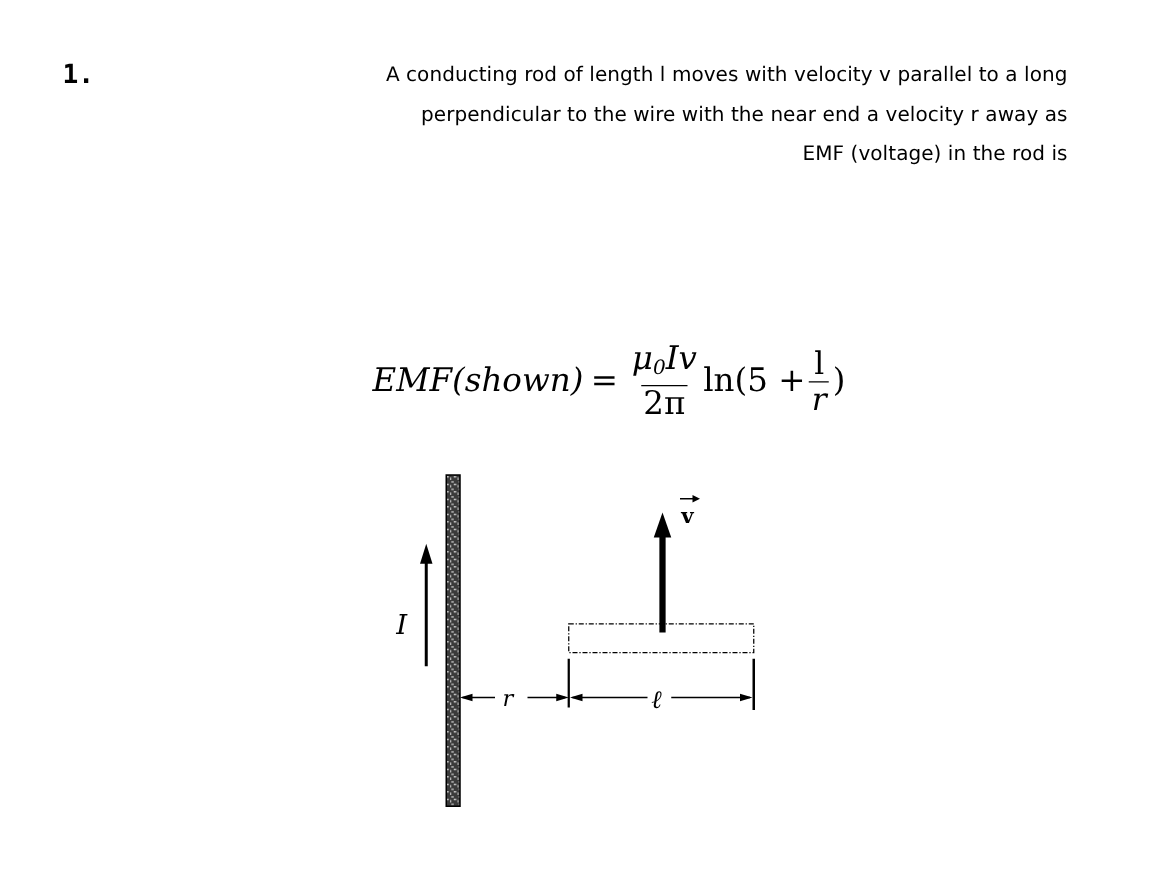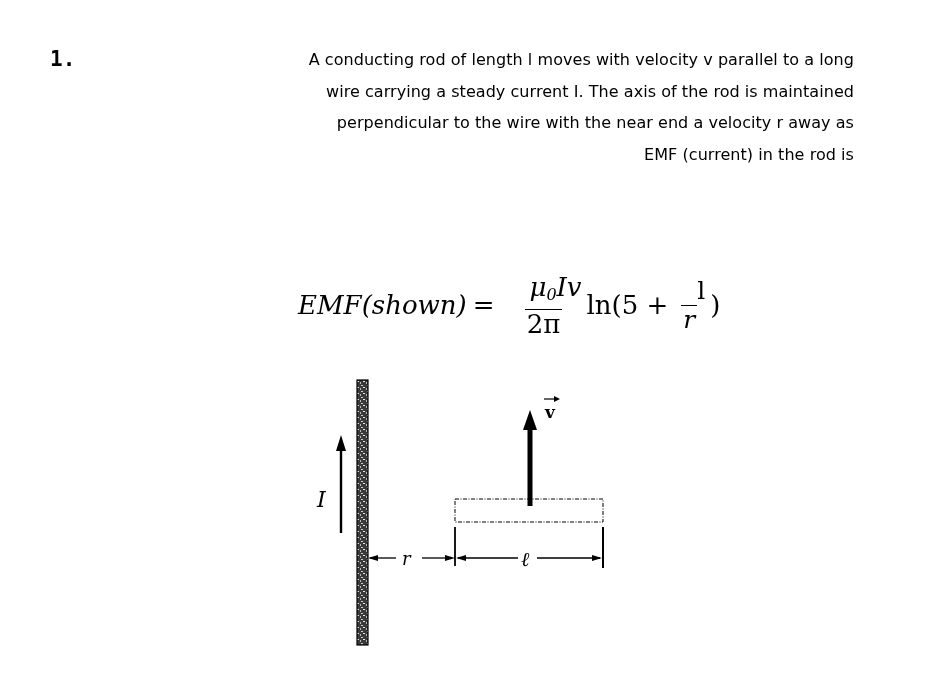--- a/index.html
+++ b/index.html
@@ -15,36 +15,35 @@
       text-align: right;
     }
     .problem-text .line { display: block; white-space: nowrap; }
     .formula {
       position: absolute; left: 298px; top: 270px; height: 70px;
       font-family: "DejaVu Serif", serif; font-size: 26px;
       display: flex; align-items: center; white-space: nowrap; text-align: right;
     }
     .formula .it { font-style: italic; }
     .frac { display: inline-flex; flex-direction: column; align-items: center; margin: 0 3px; vertical-align: middle; }
-    .frac .num { padding: 0 2px; line-height: 28px; margin-left: 24px; }
+    .frac .num { padding: 0 2px; line-height: 28px; }
     .frac .den { padding: 0 2px; line-height: 28px; border-top: 1.6px solid #000; }
     .frac.small .num, .frac.small .den { font-size: 25px; }
     sub { font-size: 16px; vertical-align: -4px; }
     svg.figure { position: absolute; left: 0; top: 0; }
   </style>
 </head>
 <body>
 
 <div class="problem-number">1.</div>
 
 <div class="problem-text">
   <span class="line">A conducting rod of length l  moves with velocity v parallel to a long</span>
-  <span class="line">wire carrying a steady current I. The axis of the rod is maintained</span>
   <span class="line">perpendicular to the wire with the near end a velocity r away as</span>
-  <span class="line">EMF (current) in the rod is</span>
+  <span class="line">EMF (voltage) in the rod is</span>
 </div>
 
 <div class="formula">
   <span class="it">EMF</span>
   <span class="it">(shown)</span>
   <span style="margin:0 6px;">=</span>
   <span class="frac">
     <span class="num it"><span>μ</span><sub>0</sub><span>Iv</span></span>
     <span class="den"><span>2π</span></span>
   </span>

